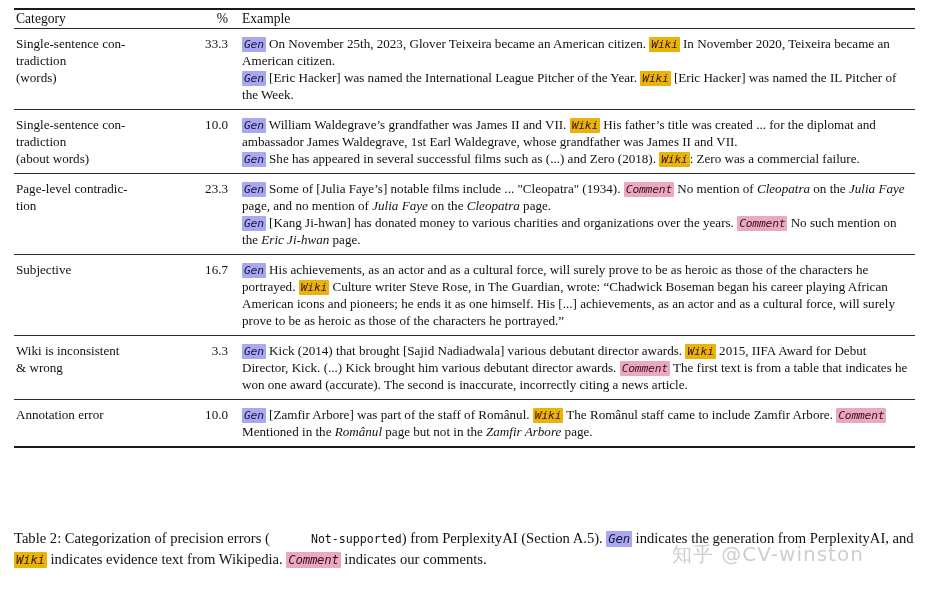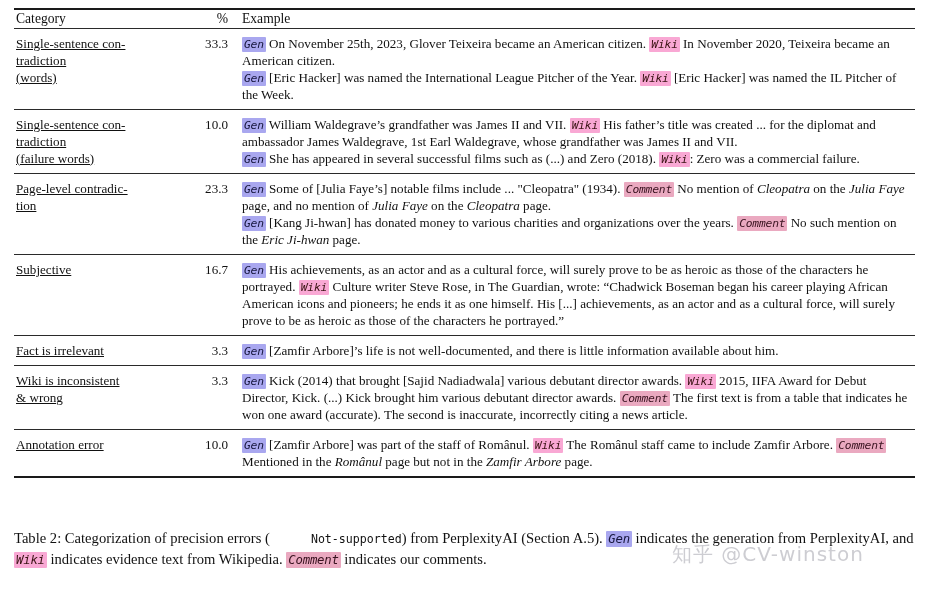--- a/index.html
+++ b/index.html
@@ -56,40 +56,40 @@
   .hdr .c-cat  { padding-left: 2px; }
 
   .c-cat  { width: 168px; padding-right: 6px !important; }
   .c-pct  { width: 38px;  text-align: right !important; padding-right: 0 !important; white-space: nowrap; }
   .c-ex   { padding-left: 14px !important; }
 
   tbody.body td {
     padding-top: 6px !important;
     padding-bottom: 6px !important;
   }
-  tbody.body td.c-cat { padding-left: 2px !important; text-decoration: underline; }
+  tbody.body td.c-cat { padding-left: 2px !important; }
 
   .cat-txt { display: block; }
 
   .para { margin: 0; }
   .para + .para { margin-top: 0px; }
 
   
   .tag {
     font-family: "DejaVu Sans Mono", "Liberation Mono", monospace;
     font-size: 11.3px;
     line-height: 1.0;
     padding: 1px 2px 1px 2px;
     border-radius: 1px;
     white-space: nowrap;
     letter-spacing: -0.2px;
     font-style: italic;
   }
   .tag-gen     { background: #a9a7ef; color: #15153c; }
-  .tag-wiki    { background: #f9a8d4; color: #3a1414; text-align: center; }
+  .tag-wiki    { background: #eab308; color: #3a1414; text-align: center; }
   .tag-comment { background: #eaa9c0; color: #38121f; }
 
   .it { font-style: italic; }
   .mono-inline {
     font-family: "DejaVu Sans Mono", "Liberation Mono", monospace;
     font-size: 11.6px;
     margin-left: 41px;
   }
 
   
@@ -143,21 +143,21 @@
             <td class="c-pct">33.3</td>
             <td class="c-ex">
               <div class="para"><span class="tag tag-gen">Gen</span> On November 25th, 2023, Glover Teixeira became an American citizen. <span class="tag tag-wiki">Wiki</span> In November 2020, Teixeira became an American citizen.</div>
               <div class="para"><span class="tag tag-gen">Gen</span> [Eric Hacker] was named the International League Pitcher of the Year. <span class="tag tag-wiki">Wiki</span> [Eric Hacker] was named the IL Pitcher of the Week.</div>
             </td>
           </tr>
           <tr class="rule-mid">
             <td class="c-cat">
               <span class="cat-txt">Single-sentence con-</span>
               <span class="cat-txt">tradiction</span>
-              <span class="cat-txt">(failure words)</span>
+              <span class="cat-txt">(about words)</span>
             </td>
             <td class="c-pct">10.0</td>
             <td class="c-ex">
               <div class="para"><span class="tag tag-gen">Gen</span> William Waldegrave’s grandfather was James II and VII. <span class="tag tag-wiki">Wiki</span> His father’s title was created ...  for the diplomat and ambassador James Waldegrave, 1st Earl Waldegrave, whose grandfather was James II and VII.</div>
               <div class="para"><span class="tag tag-gen">Gen</span> She has appeared in several successful films such as (...) and Zero (2018). <span class="tag tag-wiki">Wiki</span>: Zero was a commercial failure.</div>
             </td>
           </tr>
           <tr class="rule-mid">
             <td class="c-cat">
               <span class="cat-txt">Page-level contradic-</span>
@@ -169,29 +169,20 @@
               <div class="para"><span class="tag tag-gen">Gen</span> [Kang Ji-hwan] has donated money to various charities and organizations over the years. <span class="tag tag-comment">Comment</span> No such mention on the <span class="it">Eric Ji-hwan</span> page.</div>
             </td>
           </tr>
           <tr class="rule-mid">
             <td class="c-cat">
               <span class="cat-txt">Subjective</span>
             </td>
             <td class="c-pct">16.7</td>
             <td class="c-ex">
               <div class="para"><span class="tag tag-gen">Gen</span> His achievements, as an actor and as a cultural force, will surely prove to be as heroic as those of the characters he portrayed. <span class="tag tag-wiki">Wiki</span> Culture writer Steve Rose, in The Guardian, wrote: “Chadwick Boseman began his career playing African American icons and pioneers; he ends it as one himself. His [...] achievements, as an actor and as a cultural force, will surely prove to be as heroic as those of the characters he portrayed.”</div>
-            </td>
-          </tr>
-          <tr class="rule-mid">
-            <td class="c-cat">
-              <span class="cat-txt">Fact is irrelevant</span>
-            </td>
-            <td class="c-pct">3.3</td>
-            <td class="c-ex">
-              <div class="para"><span class="tag tag-gen">Gen</span> [Zamfir Arbore]’s life is not well-documented, and there is little information available about him.</div>
             </td>
           </tr>
           <tr class="rule-mid">
             <td class="c-cat">
               <span class="cat-txt">Wiki is inconsistent</span>
               <span class="cat-txt">&amp; wrong</span>
             </td>
             <td class="c-pct">3.3</td>
             <td class="c-ex">
               <div class="para"><span class="tag tag-gen">Gen</span> Kick (2014) that brought [Sajid Nadiadwala] various debutant director awards. <span class="tag tag-wiki">Wiki</span> 2015, IIFA Award for Debut Director, Kick. (...) Kick brought him various debutant director awards. <span class="tag tag-comment">Comment</span> The first text is from a table that indicates he won one award (accurate). The second is inaccurate, incorrectly citing a news article.</div>

